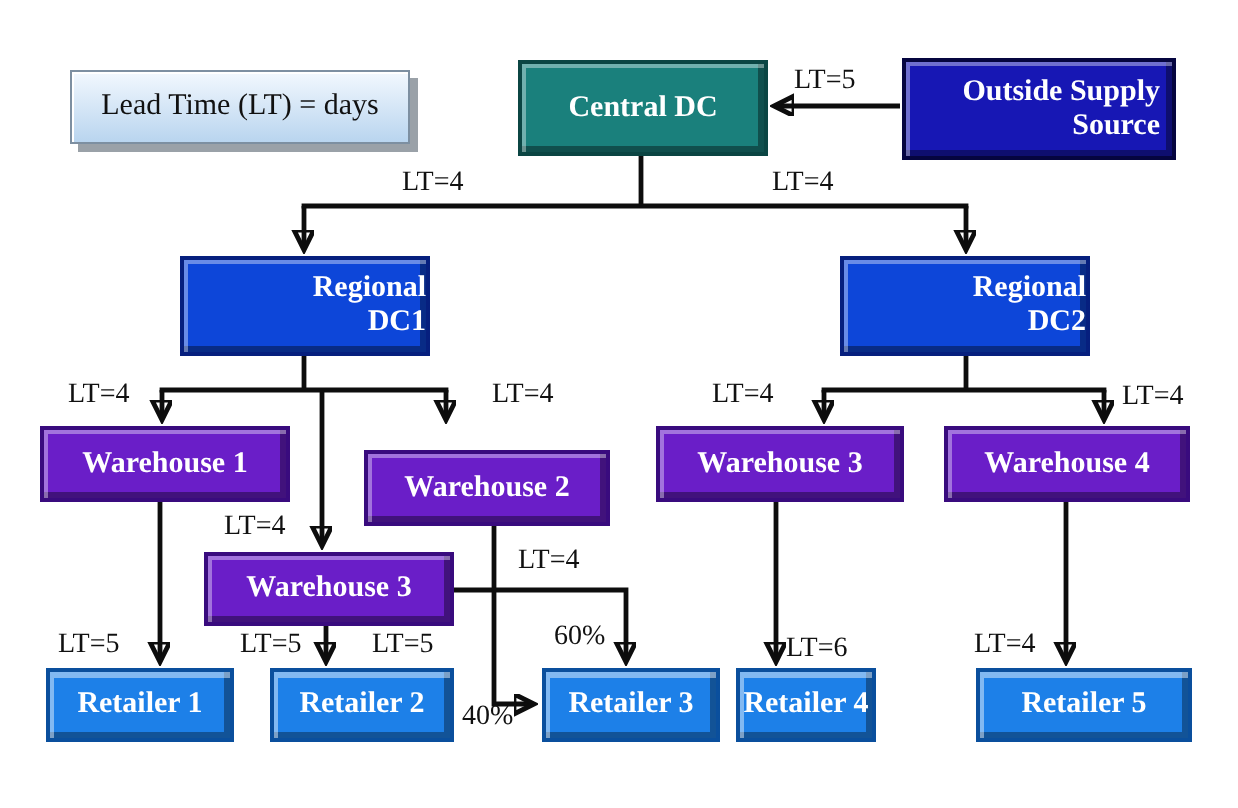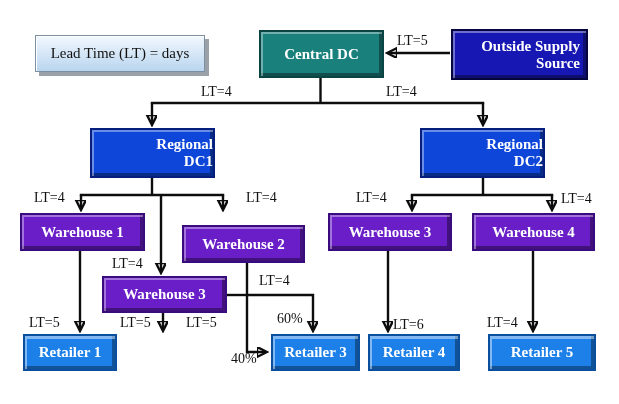--- a/index.html
+++ b/index.html
@@ -103,26 +103,29 @@
   </div>
 
   <div class="node warehouse" style="left:102px;top:276px;width:125px;height:37px;">
     <span>Warehouse 3</span>
   </div>
 
   <div class="node retailer" style="left:23px;top:334px;width:94px;height:37px;">
     <span>Retailer 1</span>
   </div>
 
+  <div class="node retailer" style="left:135px;top:334px;width:92px;height:37px;">
+    <span>Retailer 2</span>
+  </div>
 
   <div class="node retailer" style="left:271px;top:334px;width:89px;height:37px;">
     <span>Retailer 3</span>
   </div>
 
-  <div class="node retailer" style="left:368px;top:334px;width:92px;height:37px;">
+  <div class="node retailer" style="left:368px;top:334px;width:70px;height:37px;">
     <span>Retailer 4</span>
   </div>
 
   <div class="node retailer" style="left:488px;top:334px;width:108px;height:37px;">
     <span>Retailer 5</span>
   </div>
 
   <div class="elabel" style="left:397px;top:33px;">LT=5</div>
   <div class="elabel" style="left:201px;top:84px;">LT=4</div>
   <div class="elabel" style="left:386px;top:84px;">LT=4</div>

